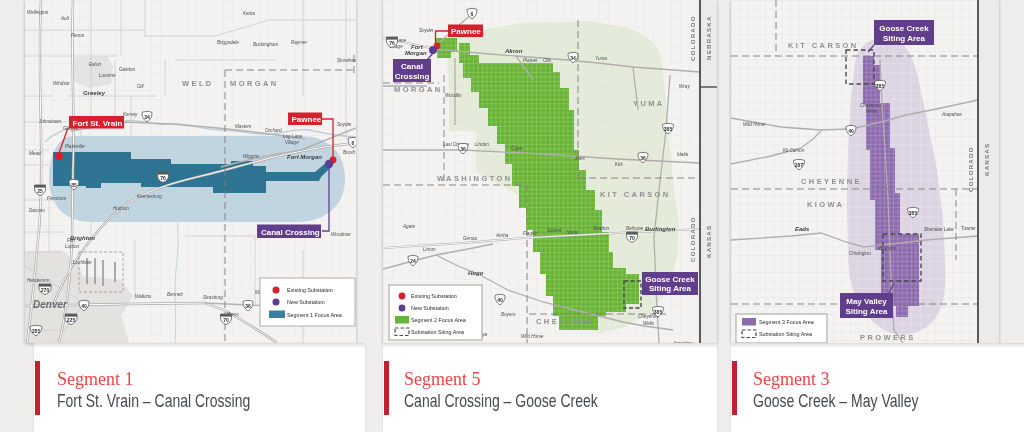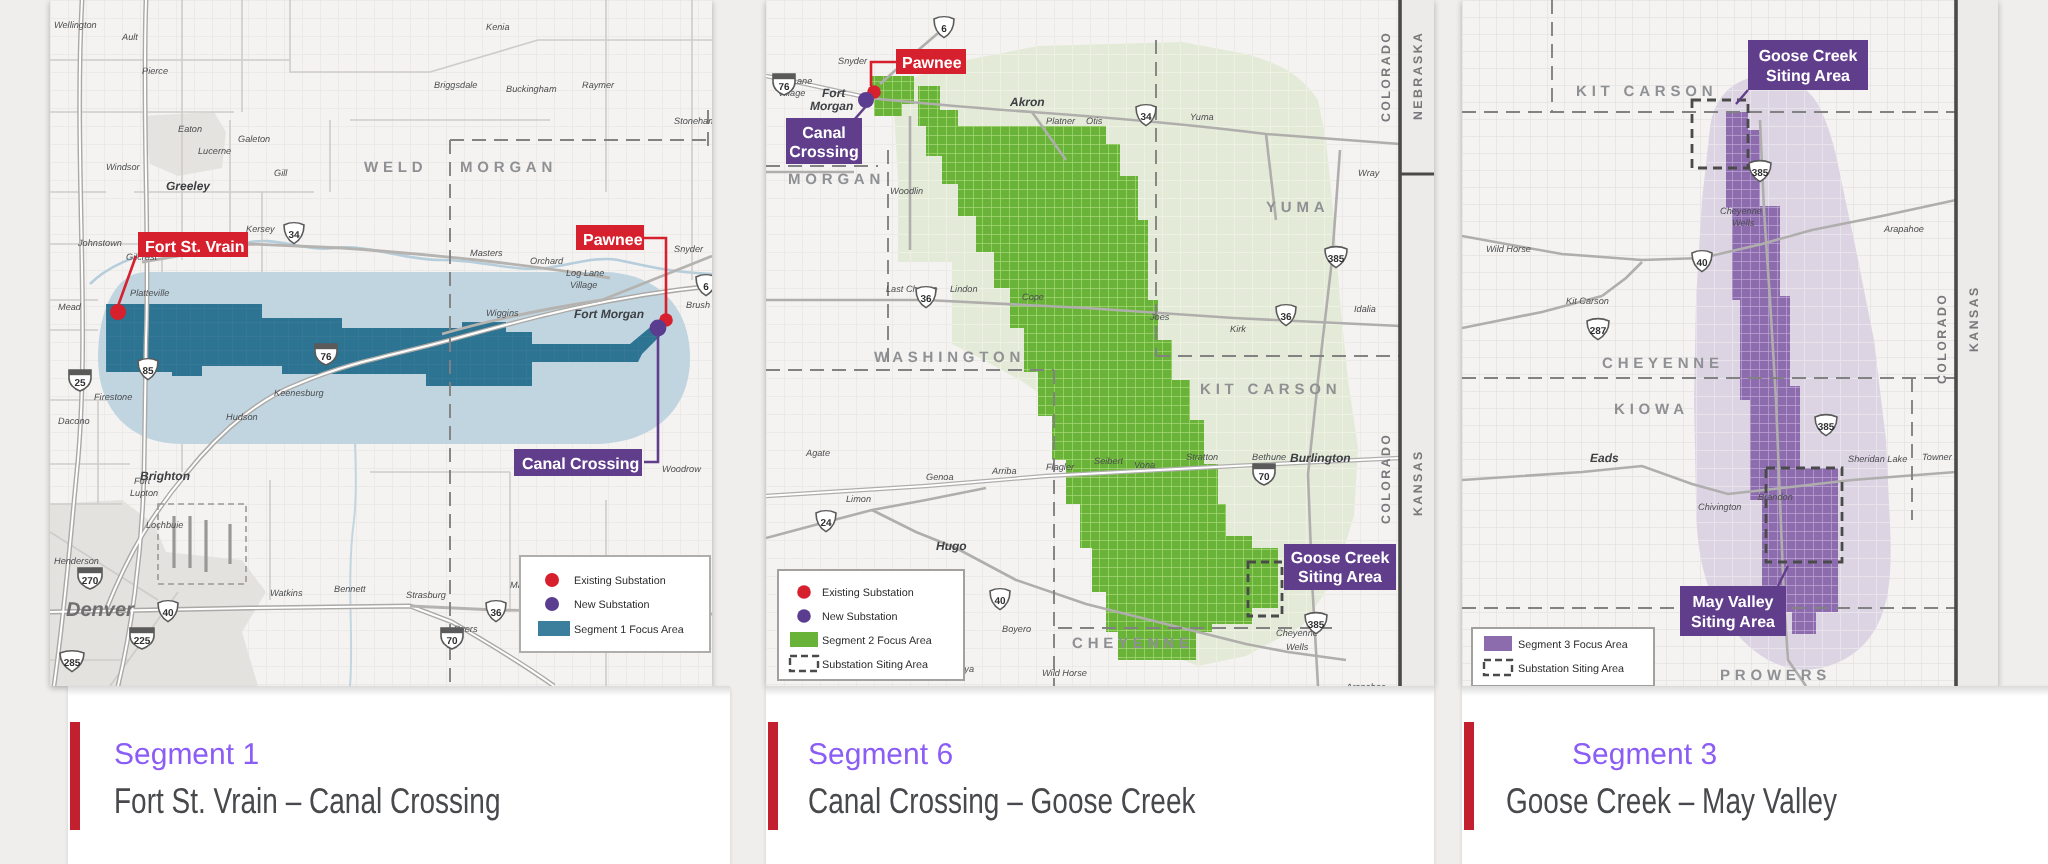--- a/index.html
+++ b/index.html
@@ -2,21 +2,21 @@
 <html><head>
 <meta charset="utf-8">
 <style>
   html,body{margin:0;padding:0;width:1024px;height:432px;overflow:hidden;
     background:#efeeec;font-family:"Liberation Sans",sans-serif;}
   .card{position:absolute;background:#f4f3f1;box-shadow:0 1px 3px rgba(0,0,0,.28);}
   .cap{position:absolute;top:343px;height:89px;background:#ffffff;box-shadow:0 1px 2px rgba(0,0,0,.12);}
   .capshade{position:absolute;left:0;top:0;width:100%;height:5px;
     background:linear-gradient(to bottom,rgba(90,90,90,.22),rgba(90,90,90,0));}
   .bar{position:absolute;left:1px;top:18px;width:4.5px;height:54px;background:#c2202e;}
-  .h{position:absolute;left:23px;top:26px;font-size:15px;color:#8b5cf6;}
+  .h{position:absolute;left:23px;top:26px;font-size:18px;color:#ef4444;font-family:Liberation Serif, serif;}
   .b{position:absolute;left:23px;top:47px;font-size:14px;color:#47494c;transform:scaleY(1.28);transform-origin:0 0;}
   svg{display:block}
   svg text{font-family:"Liberation Sans",sans-serif;}
   .c{font-size:7.5px;font-weight:bold;letter-spacing:2.4px;fill:#8e9093;}
   .t{font-size:4.6px;fill:#4c4d50;font-style:italic;}
   .tb{font-size:6px;fill:#3e4044;font-style:italic;font-weight:bold;}
   .lg{font-size:5.4px;fill:#2b2b2b;}
   .lab{font-size:8px;font-weight:bold;fill:#ffffff;}
   .sn{font-size:5px;font-weight:bold;fill:#2e2e2e;text-anchor:middle;}
   .st{font-size:6.2px;font-weight:bold;letter-spacing:1.2px;fill:#77787b;}
@@ -589,26 +589,26 @@
   <div class="h">Segment 1</div>
 
   <div class="b">Fort St. Vrain – Canal Crossing</div>
 </div>
 
 <div class="cap" style="left:383px;width:334px;">
   <div class="capshade"></div>
 
   <div class="bar"></div>
 
-  <div class="h" style="left:21px;">Segment 6</div>
+  <div class="h" style="left:21px;">Segment 5</div>
 
   <div class="b" style="left:21px;">Canal Crossing – Goose Creek</div>
 </div>
 
 <div class="cap" style="left:731px;width:293px;">
   <div class="capshade"></div>
 
   <div class="bar"></div>
 
-  <div class="h" style="left:22px;margin-left:33px;">Segment 3</div>
+  <div class="h" style="left:22px;">Segment 3</div>
 
   <div class="b" style="left:22px;">Goose Creek – May Valley</div>
 </div>
 
 </body></html>

